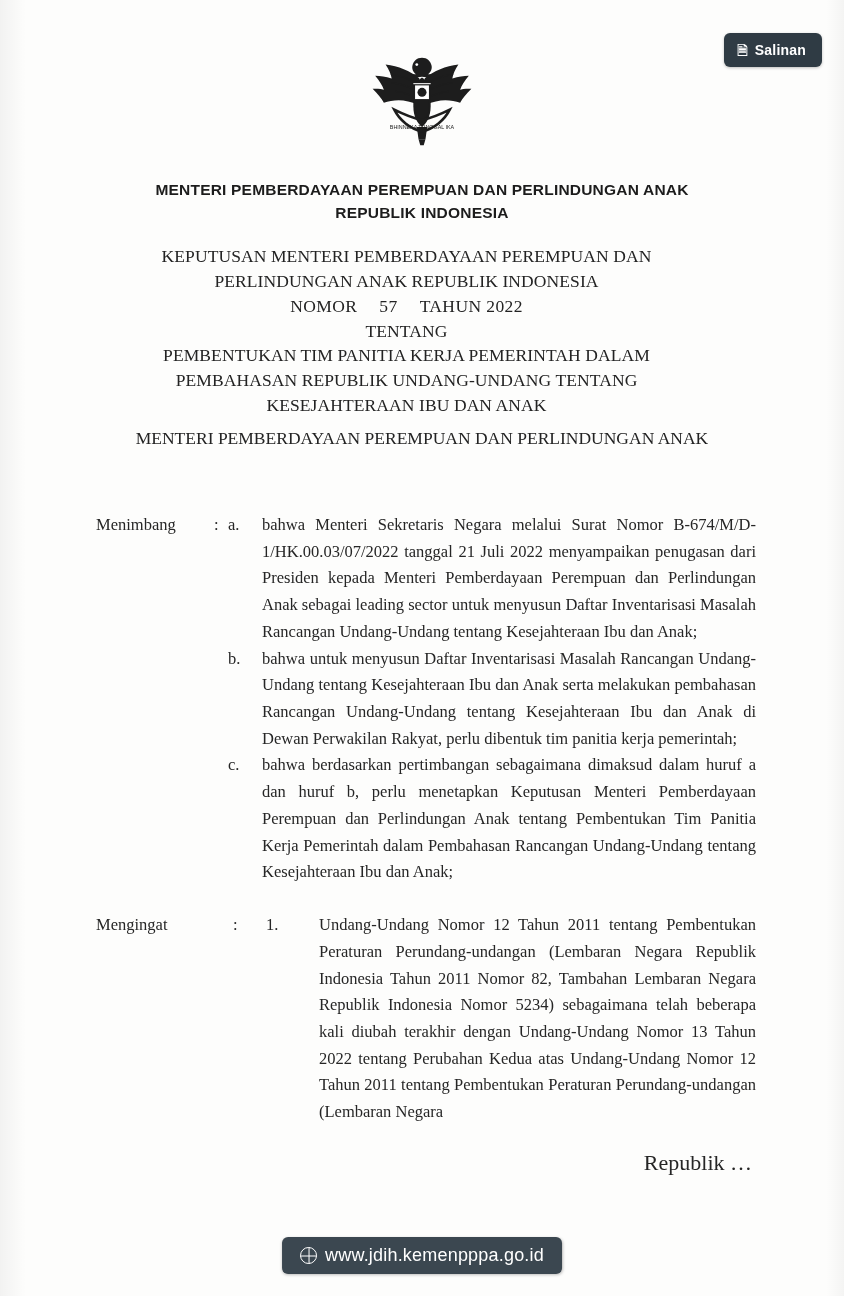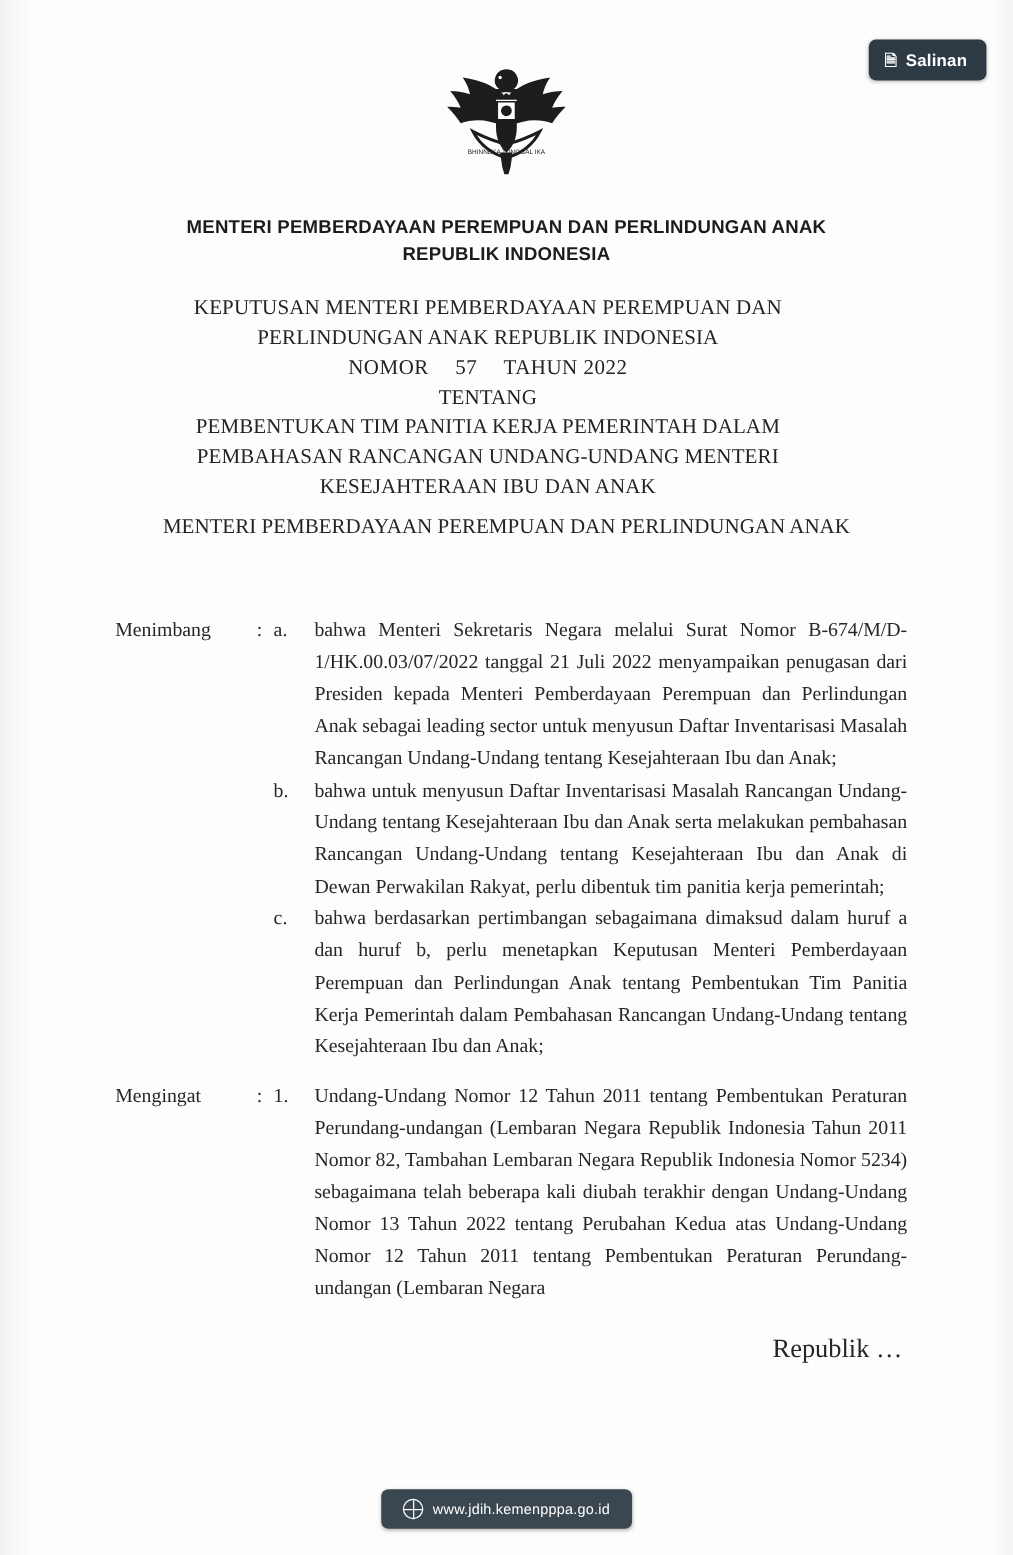--- a/index.html
+++ b/index.html
@@ -112,21 +112,21 @@
     left: 96px;
     width: 660px;
     font-size: 16.5px;
     color: #262626;
   }
   .clause {
     display: flex;
     align-items: flex-start;
     margin-bottom: 0;
   }
-  .clause.spaced { margin-top: 14px; }
+  .clause.spaced { margin-top: 26px; gap: 19px; }
 
   .clause-label {
     width: 118px;
     flex: 0 0 118px;
     line-height: 1.62;
   }
   .clause-colon {
     width: 14px;
     flex: 0 0 14px;
     line-height: 1.62;
@@ -163,21 +163,21 @@
 
   
   .footer-chip {
     position: absolute;
     bottom: 22px;
     left: 50%;
     transform: translateX(-50%);
     background: #3b4750;
     color: #ffffff;
     font-family: "Liberation Sans", sans-serif;
-    font-size: 12px;
+    font-size: 18px;
     padding: 8px 18px;
     border-radius: 6px;
     display: flex;
     align-items: center;
     gap: 8px;
     letter-spacing: .2px;
     box-shadow: 0 1px 3px rgba(0,0,0,.25);
   }
   .footer-chip .globe {
     display: inline-block;
@@ -277,21 +277,21 @@
   </div>
 
   <div class="title-block">
     <div>KEPUTUSAN MENTERI PEMBERDAYAAN PEREMPUAN DAN</div>
     <div>PERLINDUNGAN ANAK REPUBLIK INDONESIA</div>
     <div class="nomor">
       <span>NOMOR</span><span class="gap1"></span><span>57</span><span class="gap2"></span><span>TAHUN 2022</span>
     </div>
     <div>TENTANG</div>
     <div>PEMBENTUKAN TIM PANITIA KERJA PEMERINTAH DALAM</div>
-    <div>PEMBAHASAN RANCANGAN UNDANG-UNDANG MENTERI</div>
+    <div>PEMBAHASAN REPUBLIK UNDANG-UNDANG TENTANG</div>
     <div>KESEJAHTERAAN IBU DAN ANAK</div>
   </div>
 
   <div class="preamble">
     <div>MENTERI PEMBERDAYAAN PEREMPUAN DAN PERLINDUNGAN ANAK</div>
   </div>
 
   <div class="body">
 
     <div class="clause">

